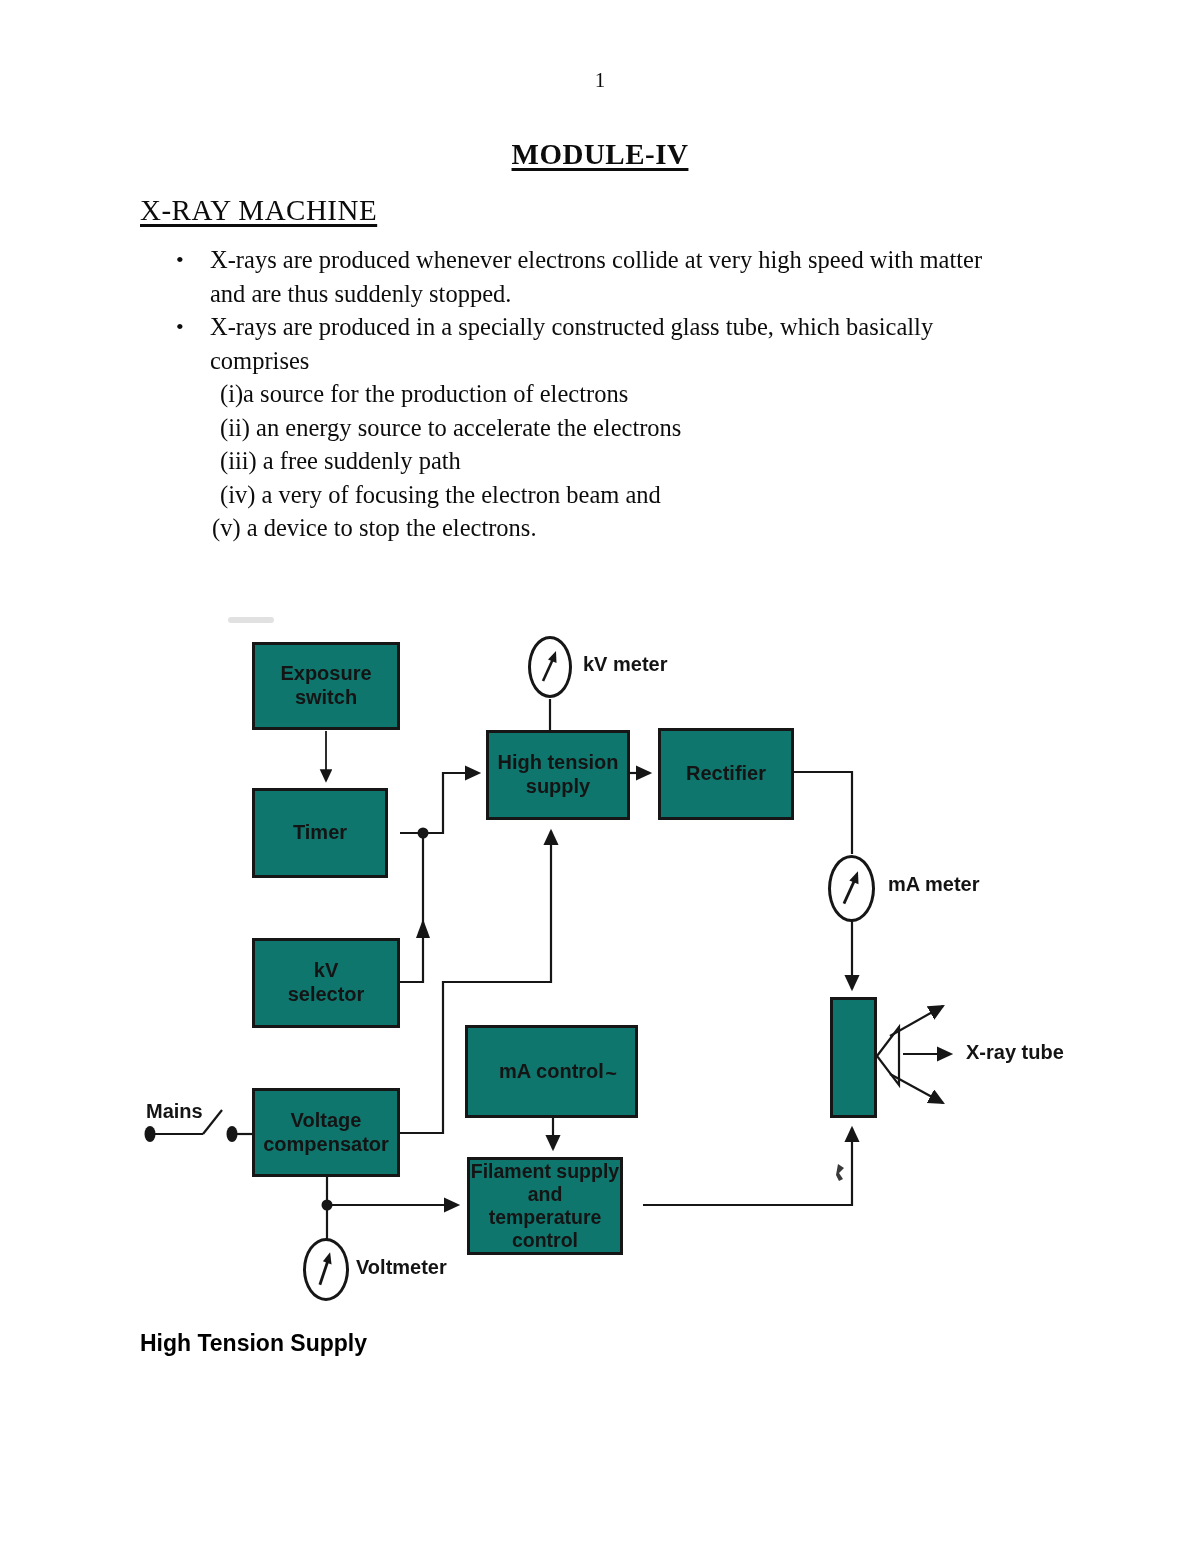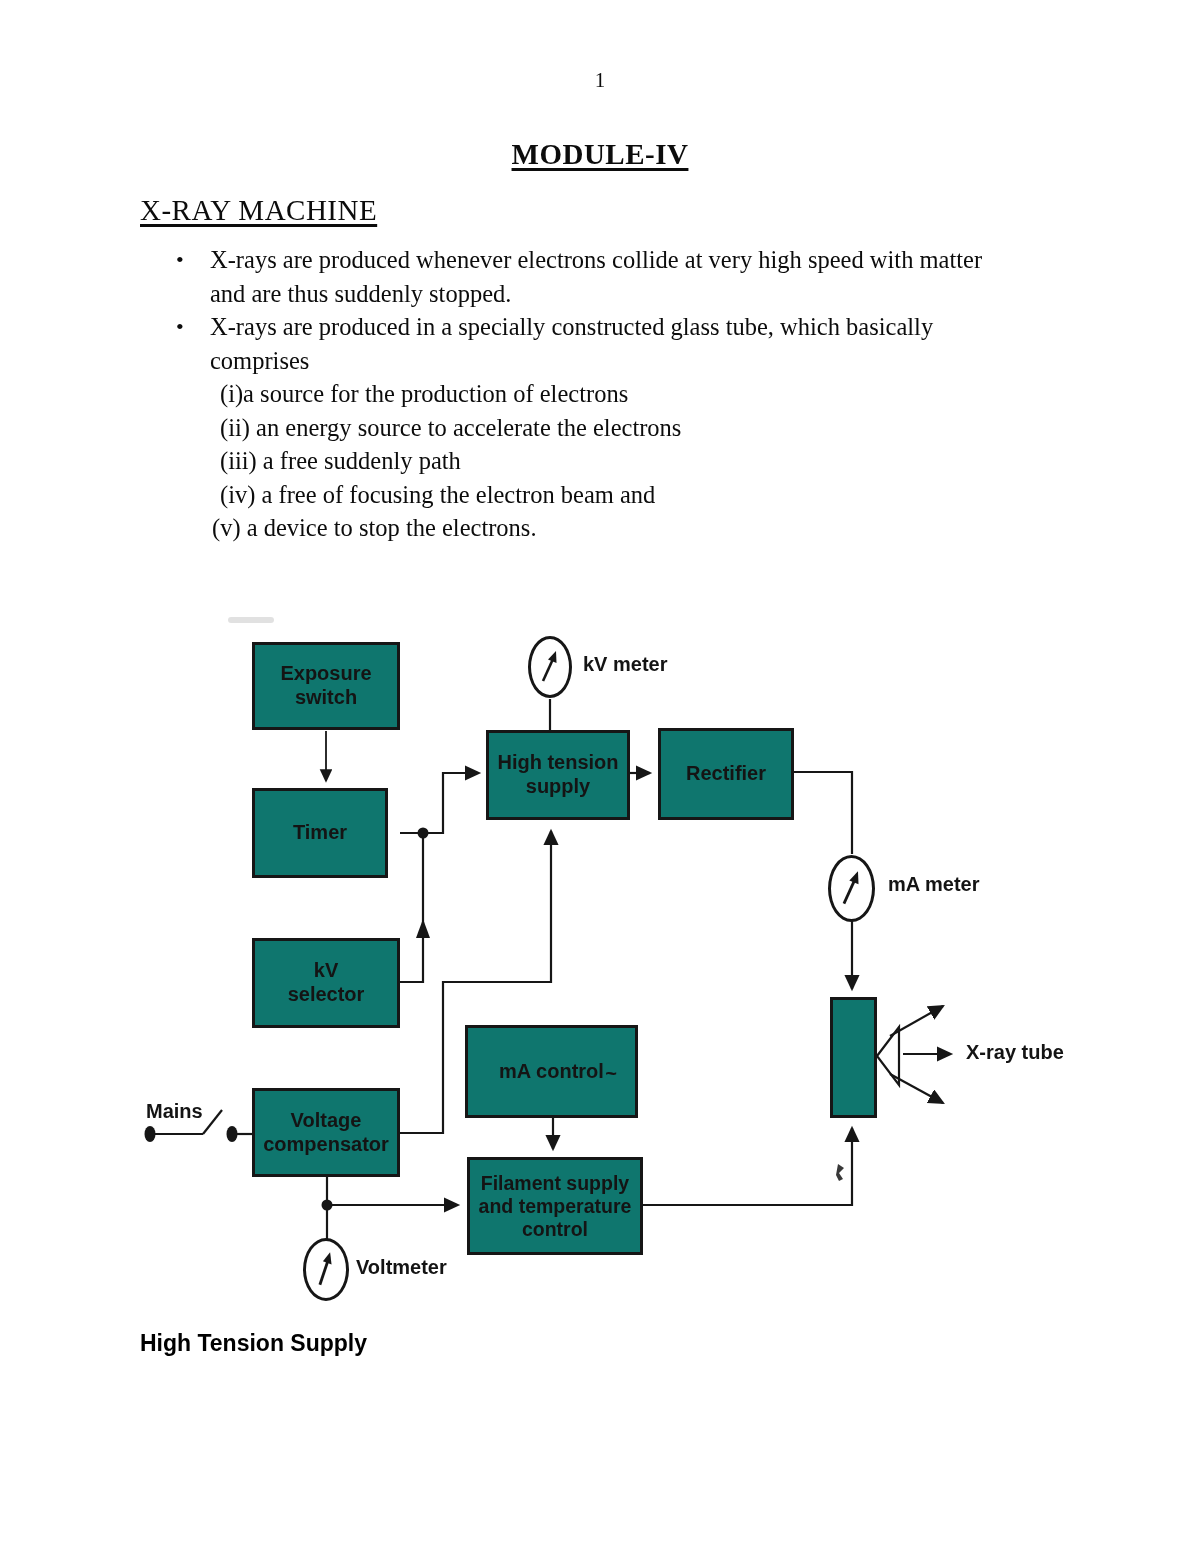--- a/index.html
+++ b/index.html
@@ -45,21 +45,21 @@
   <h1 class="module-title"><span class="u">MODULE-IV</span></h1>
   <h2 class="section-heading"><span class="u">X-RAY MACHINE</span></h2>
 
   <ul class="bullets">
     <li><span>X-rays are produced whenever electrons collide at very high speed with matter and are thus suddenly stopped.</span></li>
     <li><span>X-rays are produced in a specially constructed glass tube, which basically comprises</span>
       <div class="sub">
         <div>(i)a source for the production of electrons</div>
         <div>(ii) an energy source to accelerate the electrons</div>
         <div>(iii) a free suddenly path</div>
-        <div>(iv) a free of focusing the electron beam and</div>
+        <div>(iv) a very of focusing the electron beam and</div>
         <div class="flush">(v) a device to stop the electrons.</div>
       </div>
     </li>
   </ul>
 
   <div class="diagram">
     <div class="smudge"></div>
 
     <svg class="wires" width="1200" height="1553" viewBox="0 0 1200 1553">
       <defs>
@@ -133,21 +133,21 @@
       <span>High tension
 supply</span>
       </div>
     <div class="dbox" style="left:658px;top:728px;width:136px;height:92px">
       <span>Rectifier</span>
       </div>
     <div class="dbox" style="left:465px;top:1025px;width:173px;height:93px">
       <span>mA control</span>
       <span class="tilde">~</span>
       </div>
-    <div class="dbox" style="left:467px;top:1157px;width:176px;height:98px;font-size:19.5px">
+    <div class="dbox" style="left:467px;top:1157px;width:156px;height:98px;font-size:19.5px">
       <span>Filament supply
 and temperature
 control</span>
       </div>
     <div class="dbox" style="left:830px;top:997px;width:47px;height:121px"></div>
 
     <div class="meter" style="left:528px;top:636px;width:44px;height:62px">
       <svg width="38" height="56" viewBox="0 0 38 56">
         <line x1="12" y1="42" x2="22" y2="20" stroke="#161616" stroke-width="2.6"></line>
         <polygon points="25,12 25.5,24 17,20.5" fill="#161616"></polygon>

